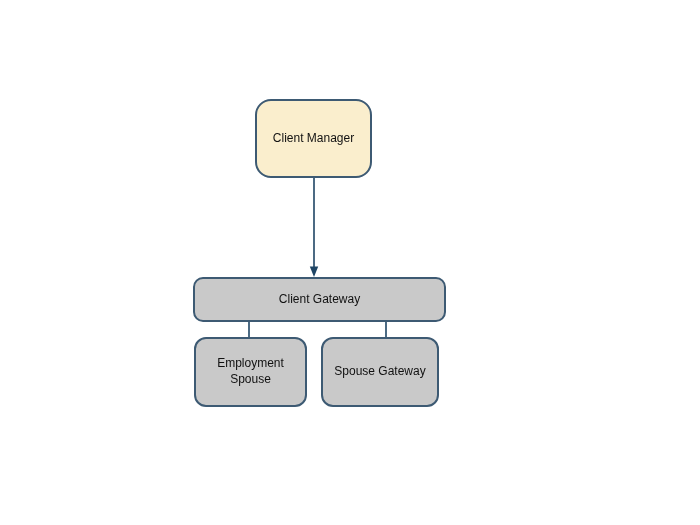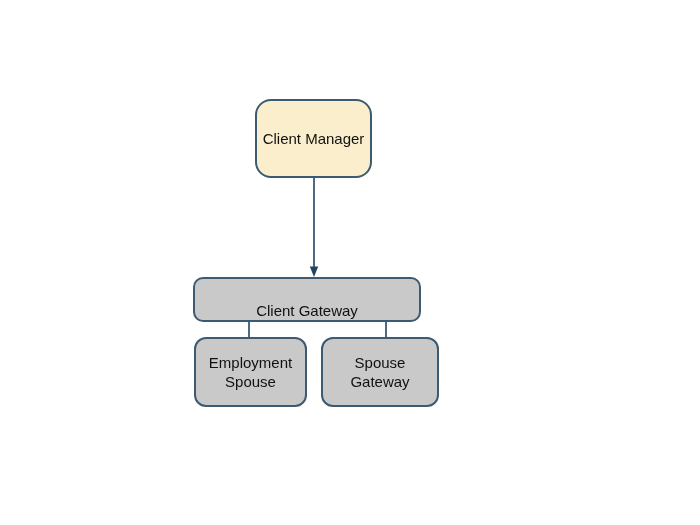--- a/index.html
+++ b/index.html
@@ -19,27 +19,27 @@
     overflow:hidden;
   }
   .node{
     position:absolute;
     box-sizing:border-box;
     background:var(--gray);
     border:2px solid var(--node-border);
     display:flex;align-items:center;justify-content:center;
     text-align:center;
     color:var(--text);
-    font-size:15px;
+    font-size:12px;
     line-height:1.3;
   }
   .node .label{display:block;}
   .node-cream{background:var(--cream);}
   #node-client-manager{left:255px;top:99px;width:117px;height:79px;border-radius:16px;}
-  #node-client-gateway{left:193px;top:277px;width:228px;height:45px;border-radius:10px;align-items:flex-end;}
+  #node-client-gateway{left:193px;top:277px;width:253px;height:45px;border-radius:10px;}
   #node-employment-gateway{left:194px;top:337px;width:113px;height:70px;border-radius:12px;}
   #node-spouse-gateway{left:321px;top:337px;width:118px;height:70px;border-radius:12px;}
   #node-employment-gateway .label{max-width:92px;}
   #node-spouse-gateway .label{max-width:92px;}
   svg.edges{position:absolute;left:0;top:0;width:700px;height:525px;pointer-events:none;}
   svg.edges line{stroke:var(--connector);stroke-width:1.6;}
   svg.edges polygon{fill:var(--connector);}
 </style>
 </head>
 <body>

